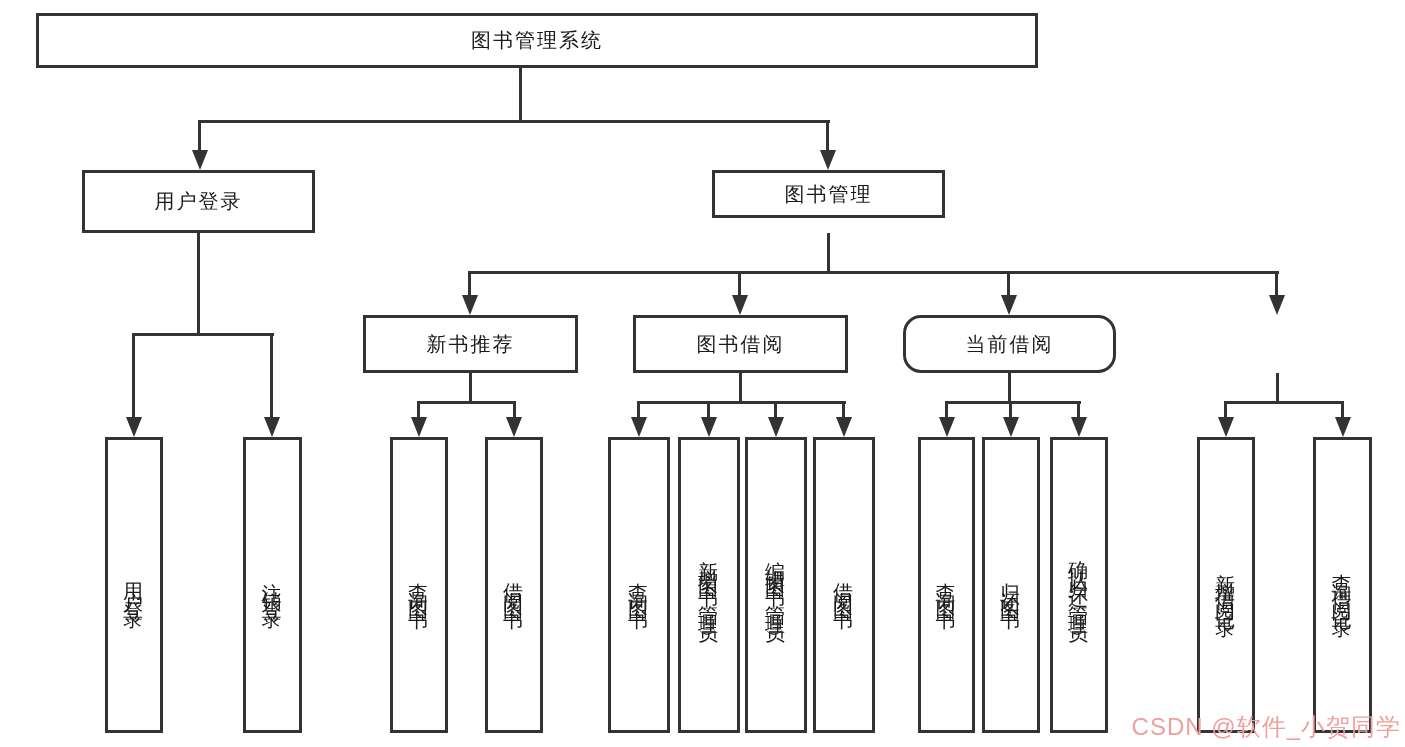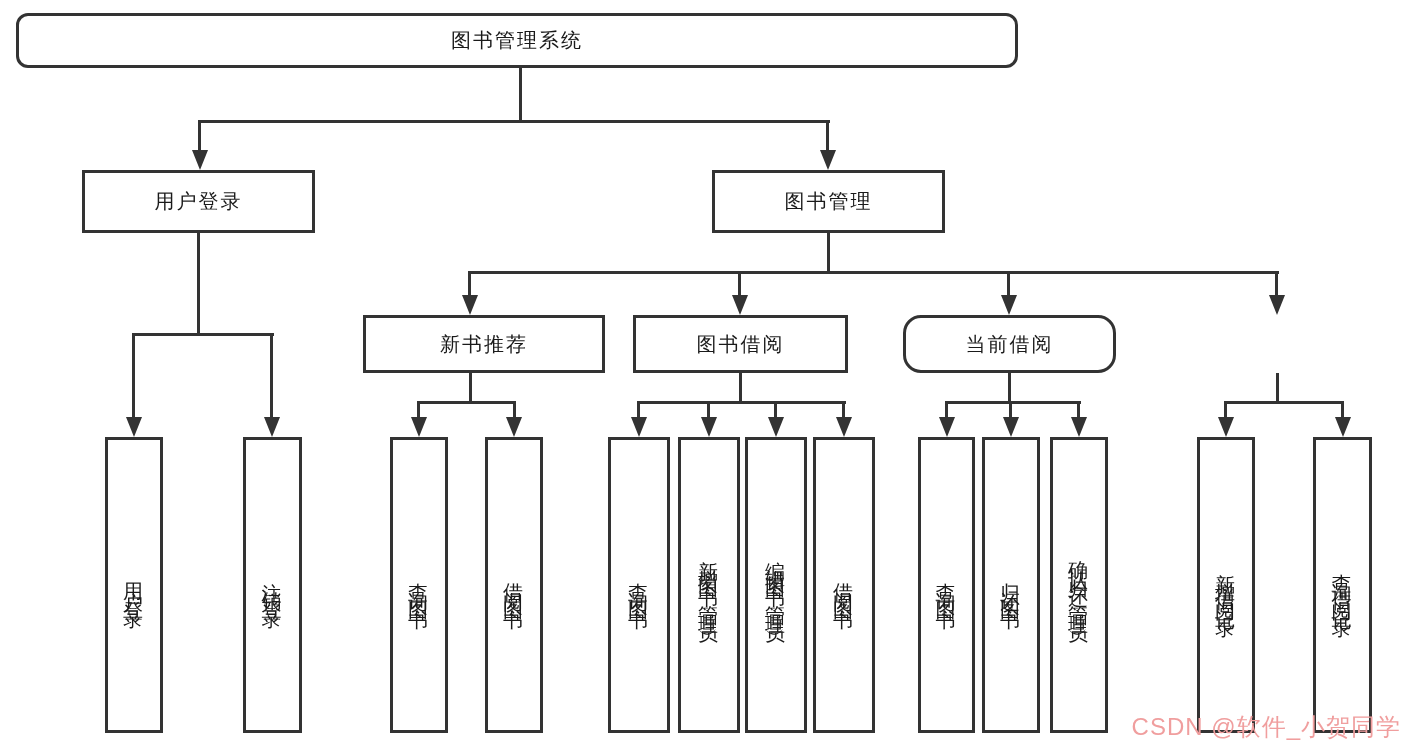--- a/index.html
+++ b/index.html
@@ -34,35 +34,35 @@
   .watermark{
     position:absolute;right:4px;bottom:4px;font-size:24px;
     color:var(--wm);letter-spacing:1px;z-index:5;white-space:nowrap;
   }
 </style>
 </head>
 <body>
 
 <div class="canvas">
 
-  <div class="box" style="left:16px;top:13px;width:1002px;height:55px;border-radius:12px;">
+  <div class="box" style="left:36px;top:13px;width:1002px;height:55px;">
     <span>图书管理系统</span>
   </div>
 
   <div class="vline" style="left:519px;top:68px;height:54px;"></div>
   <div class="hline" style="left:198px;top:120px;width:632px;"></div>
   <div class="vline" style="left:198px;top:120px;height:32px;"></div>
   <div class="arrow" style="left:192px;top:150px;"></div>
   <div class="vline" style="left:826px;top:120px;height:32px;"></div>
   <div class="arrow" style="left:820px;top:150px;"></div>
 
   <div class="box" style="left:82px;top:170px;width:233px;height:63px;">
     <span>用户登录</span>
   </div>
-  <div class="box" style="left:712px;top:170px;width:233px;height:63px;">
+  <div class="box" style="left:712px;top:170px;width:233px;height:48px;">
     <span>图书管理</span>
   </div>
 
   <div class="vline" style="left:197px;top:233px;height:103px;"></div>
   <div class="hline" style="left:132px;top:333px;width:142px;"></div>
   <div class="vline" style="left:132px;top:333px;height:86px;"></div>
   <div class="arrow" style="left:126px;top:417px;"></div>
   <div class="vline" style="left:270px;top:333px;height:86px;"></div>
   <div class="arrow" style="left:264px;top:417px;"></div>
 
@@ -70,21 +70,21 @@
   <div class="hline" style="left:469px;top:271px;width:810px;"></div>
   <div class="vline" style="left:468px;top:271px;height:26px;"></div>
   <div class="arrow" style="left:462px;top:295px;"></div>
   <div class="vline" style="left:738px;top:271px;height:26px;"></div>
   <div class="arrow" style="left:732px;top:295px;"></div>
   <div class="vline" style="left:1007px;top:271px;height:26px;"></div>
   <div class="arrow" style="left:1001px;top:295px;"></div>
   <div class="vline" style="left:1275px;top:271px;height:26px;"></div>
   <div class="arrow" style="left:1269px;top:295px;"></div>
 
-  <div class="box" style="left:363px;top:315px;width:242px;height:58px;">
+  <div class="box" style="left:363px;top:315px;width:215px;height:58px;">
     <span>新书推荐</span>
   </div>
   <div class="box" style="left:633px;top:315px;width:215px;height:58px;">
     <span>图书借阅</span>
   </div>
   <div class="box" style="left:903px;top:315px;width:213px;height:58px;border-radius:18px;">
     <span>当前借阅</span>
   </div>
 
   <div class="vline" style="left:469px;top:373px;height:30px;"></div>

